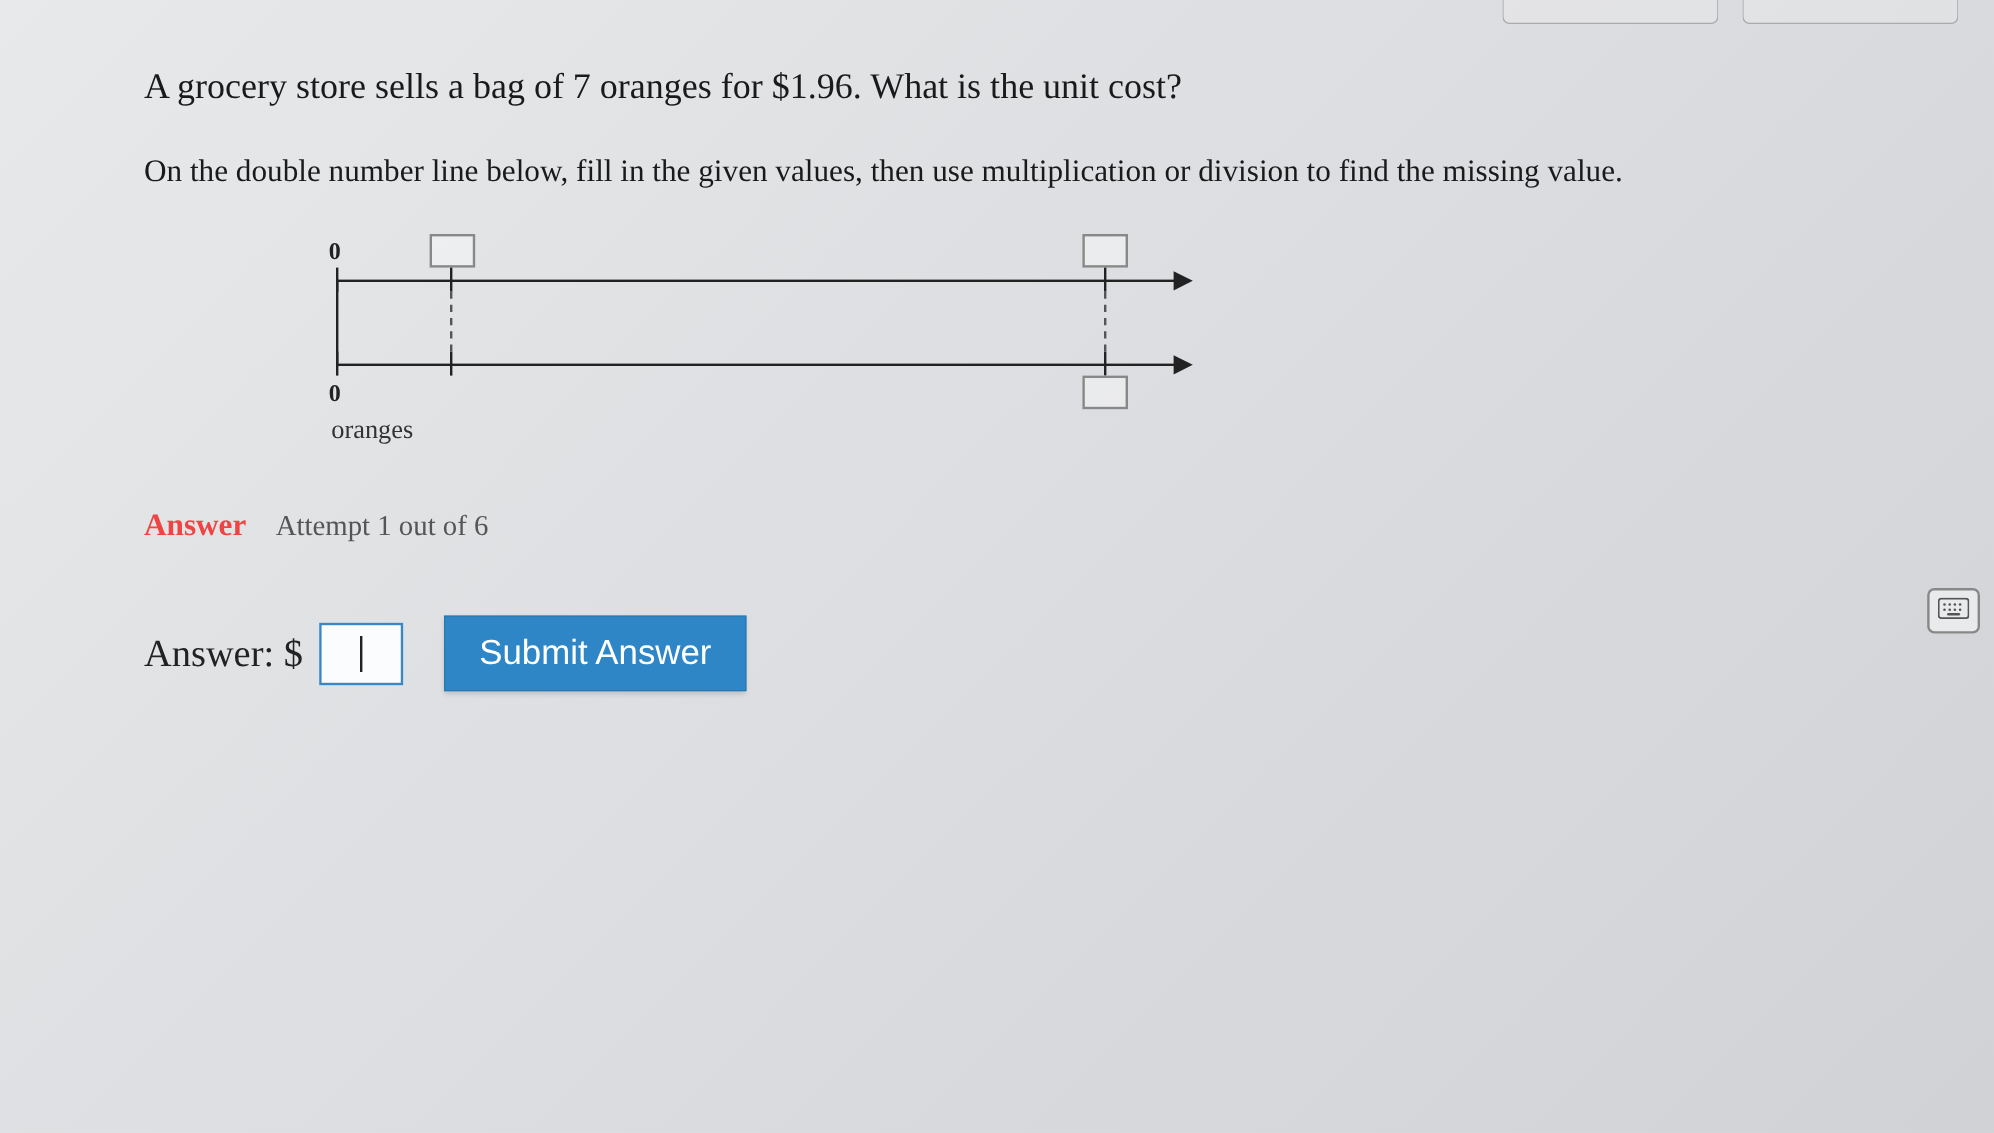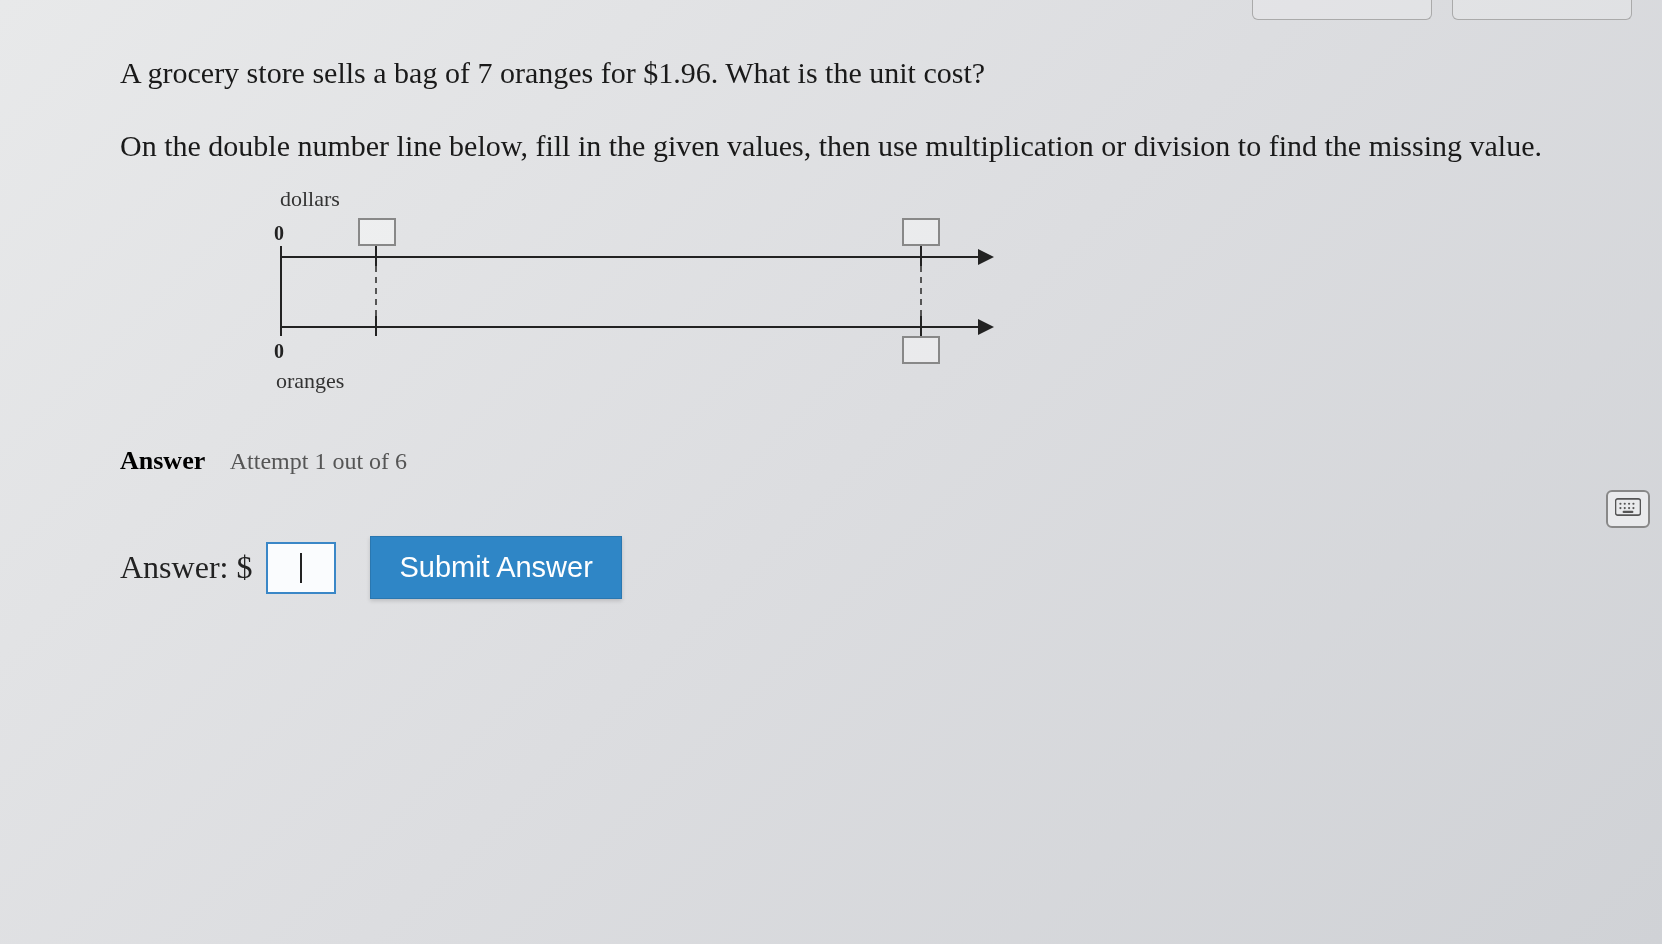--- a/index.html
+++ b/index.html
@@ -17,23 +17,23 @@
     position: relative;
   }
   .question-text {
     font-size: 30px;
     line-height: 1.5;
     margin-bottom: 28px;
     font-weight: 500;
     color: #1a1a1a;
   }
   .instruction-text {
-    font-size: 30px;
+    font-size: 26px;
     line-height: 1.5;
-    margin-bottom: 18px;
+    margin-bottom: 31px;
     font-weight: 500;
     color: #1a1a1a;
   }
   .diagram-wrap {
     margin-left: 160px;
     margin-top: 10px;
     margin-bottom: 60px;
   }
   .dn-label {
     font-size: 22px;
@@ -102,21 +102,21 @@
     position:absolute; left:-4px; top:152px; font-size:22px; color:#333;text-align:right;
   }
 
   .answer-section {
     margin-top: 50px;
   }
   .answer-header {
     font-size: 26px;
     margin-bottom: 60px;
   }
-  .answer-header .bold { font-weight: bold; color:#000000; }
+  .answer-header .bold { font-weight: bold; color:#ef4444; }
   .answer-header .attempt { color:#555; font-weight:normal; margin-left: 18px; font-size:24px; }
 
   .answer-row {
     display:flex;
     align-items:center;
     gap: 14px;
     font-size: 32px;
   }
   .answer-label { font-weight:400; color:#222;text-align:right; }
   .answer-input {
@@ -182,21 +182,20 @@
   <div class="top-box"></div>
 </div>
 
 <div class="page">
 
   <p class="question-text">A grocery store sells a bag of 7 oranges for $1.96. What is the unit cost?</p>
 
   <p class="instruction-text">On the double number line below, fill in the given values, then use multiplication or division to find the missing value.</p>
 
   <div class="diagram-wrap">
-    <div class="dn-label">dollars</div>
     <div class="diagram">
 
       <div class="zero-top">0</div>
 
       <div class="box-input box-top-1"></div>
       <div class="box-input box-top-2"></div>
 
       <div class="number-line top-line"></div>
       <div class="arrow arrow-top"></div>
       <div class="tick tick-top-0"></div>

